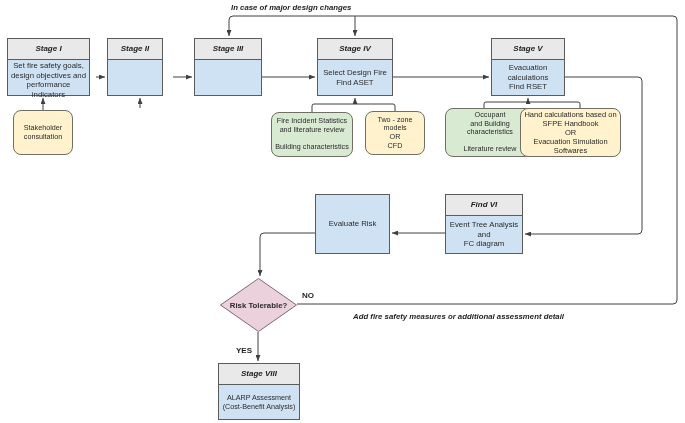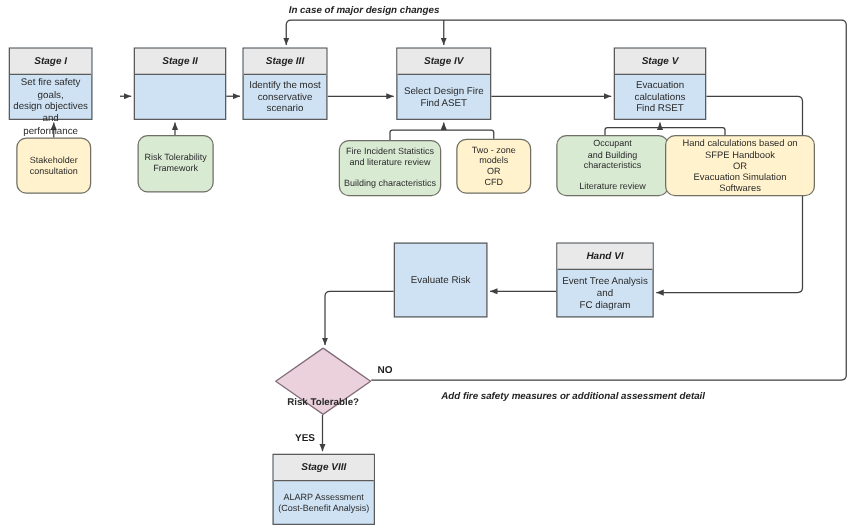--- a/index.html
+++ b/index.html
@@ -19,21 +19,21 @@
 
   
   .support{position:absolute;border:1px solid #6f6f66;border-radius:8px;box-sizing:border-box;
          display:flex;align-items:center;justify-content:center;text-align:center;
          white-space:pre-line;font-size:7.2px;line-height:1.2;color:#2a2a2a;padding:2px;}
   .support.yellow{background:#fff2cc;}
   .support.green{background:#d9ead3;}
 
   
   .decision{position:absolute;left:220px;top:278px;width:77px;height:54px;}
-  .decision .dlabel{position:absolute;left:0;top:16px;width:100%;height:100%;
+  .decision .dlabel{position:absolute;left:0;top:0;width:100%;height:100%;
          display:flex;align-items:center;justify-content:center;text-align:right;
          font-size:7.8px;font-weight:bold;color:#2a2a2a;}
 
   
   .lbl{position:absolute;font-size:8px;color:#1f1f1f;white-space:nowrap;}
   .lbl.bi{font-weight:bold;font-style:italic;font-size:7.8px;}
   .lbl.b{font-weight:bold;}
 </style>
 </head>
 <body>
@@ -65,85 +65,80 @@
       <path d="M445,233 L392,233" marker-end="url(#arr)"></path>
       <path d="M315,233 L264,233 Q260,233 260,237 L260,276" marker-end="url(#arr)"></path>
 
       <path d="M297,304 L673,304 Q677,304 677,300 L677,20 Q677,16 673,16 L233,16 Q229,16 229,20 L229,36" marker-end="url(#arr)"></path>
       <path d="M355,16 L355,36" marker-end="url(#arr)"></path>
 
       <path d="M258,332 L258,361" marker-end="url(#arr)"></path>
     </g>
   </svg>
 
-  <div class="stage" style="left:7px;top:38px;width:67px;height:58px">
+  <div class="stage" style="left:7px;top:38px;width:83px;height:58px">
     <div class="stage-title">Stage I</div>
     <div class="stage-body">Set fire safety goals,
 design objectives and
 performance indicators</div>
   </div>
 
-  <div class="stage" style="left:107px;top:38px;width:74px;height:58px">
+  <div class="stage" style="left:107px;top:38px;width:56px;height:58px">
     <div class="stage-title">Stage II</div>
   </div>
 
   <div class="stage" style="left:194px;top:38px;width:68px;height:58px">
     <div class="stage-title">Stage III</div>
-    <div class="stage-body">Identify the most
-conservative
-scenario</div>
   </div>
 
   <div class="stage" style="left:317px;top:38px;width:76px;height:58px">
     <div class="stage-title">Stage IV</div>
     <div class="stage-body">Select Design Fire
 Find ASET</div>
   </div>
 
   <div class="stage" style="left:491px;top:38px;width:74px;height:58px">
     <div class="stage-title">Stage V</div>
     <div class="stage-body">Evacuation
 calculations
 Find RSET</div>
   </div>
 
   <div class="stage" style="left:445px;top:194px;width:78px;height:60px">
-    <div class="stage-title">Hand VI</div>
+    <div class="stage-title">Find VI</div>
     <div class="stage-body">Event Tree Analysis
 and
 FC diagram</div>
   </div>
 
   <div class="stage" style="left:315px;top:194px;width:75px;height:60px">
     <div class="stage-body">Evaluate Risk</div>
   </div>
 
   <div class="stage" style="left:218px;top:363px;width:82px;height:57px">
     <div class="stage-title">Stage VIII</div>
     <div class="stage-body small">ALARP Assessment
 (Cost-Benefit Analysis)</div>
   </div>
 
   <div class="support yellow" style="left:13px;top:110px;width:60px;height:45px">Stakeholder
 consultation</div>
-  <div class="support green" style="left:110px;top:108px;width:61px;height:46px">Risk Tolerability
-Framework</div>
   <div class="support green" style="left:271px;top:112px;width:82px;height:45px">Fire Incident Statistics
 and literature review
 
 Building characteristics</div>
   <div class="support yellow" style="left:365px;top:111px;width:60px;height:44px">Two - zone models
 OR
 CFD</div>
   <div class="support green" style="left:445px;top:108px;width:90px;height:49px">Occupant
 and Building
 characteristics
 
 Literature review</div>
-  <div class="support yellow" style="left:532px;top:108px;width:120px;height:49px;font-size:7.5px;padding:1px">Hand calculations based on
+  <div class="support yellow" style="left:520px;top:108px;width:101px;height:49px;font-size:7.5px;padding:1px">Hand calculations based on
 SFPE Handbook
 OR
 Evacuation Simulation
 Softwares</div>
 
   <div class="decision">
     <svg width="77" height="54" viewBox="0 0 77 54">
       <polygon points="38.5,0.5 76.5,27 38.5,53.5 0.5,27" fill="#ead1dc" stroke="#7e6876" stroke-width="1"></polygon>
     </svg>
     <div class="dlabel">Risk Tolerable?</div>

